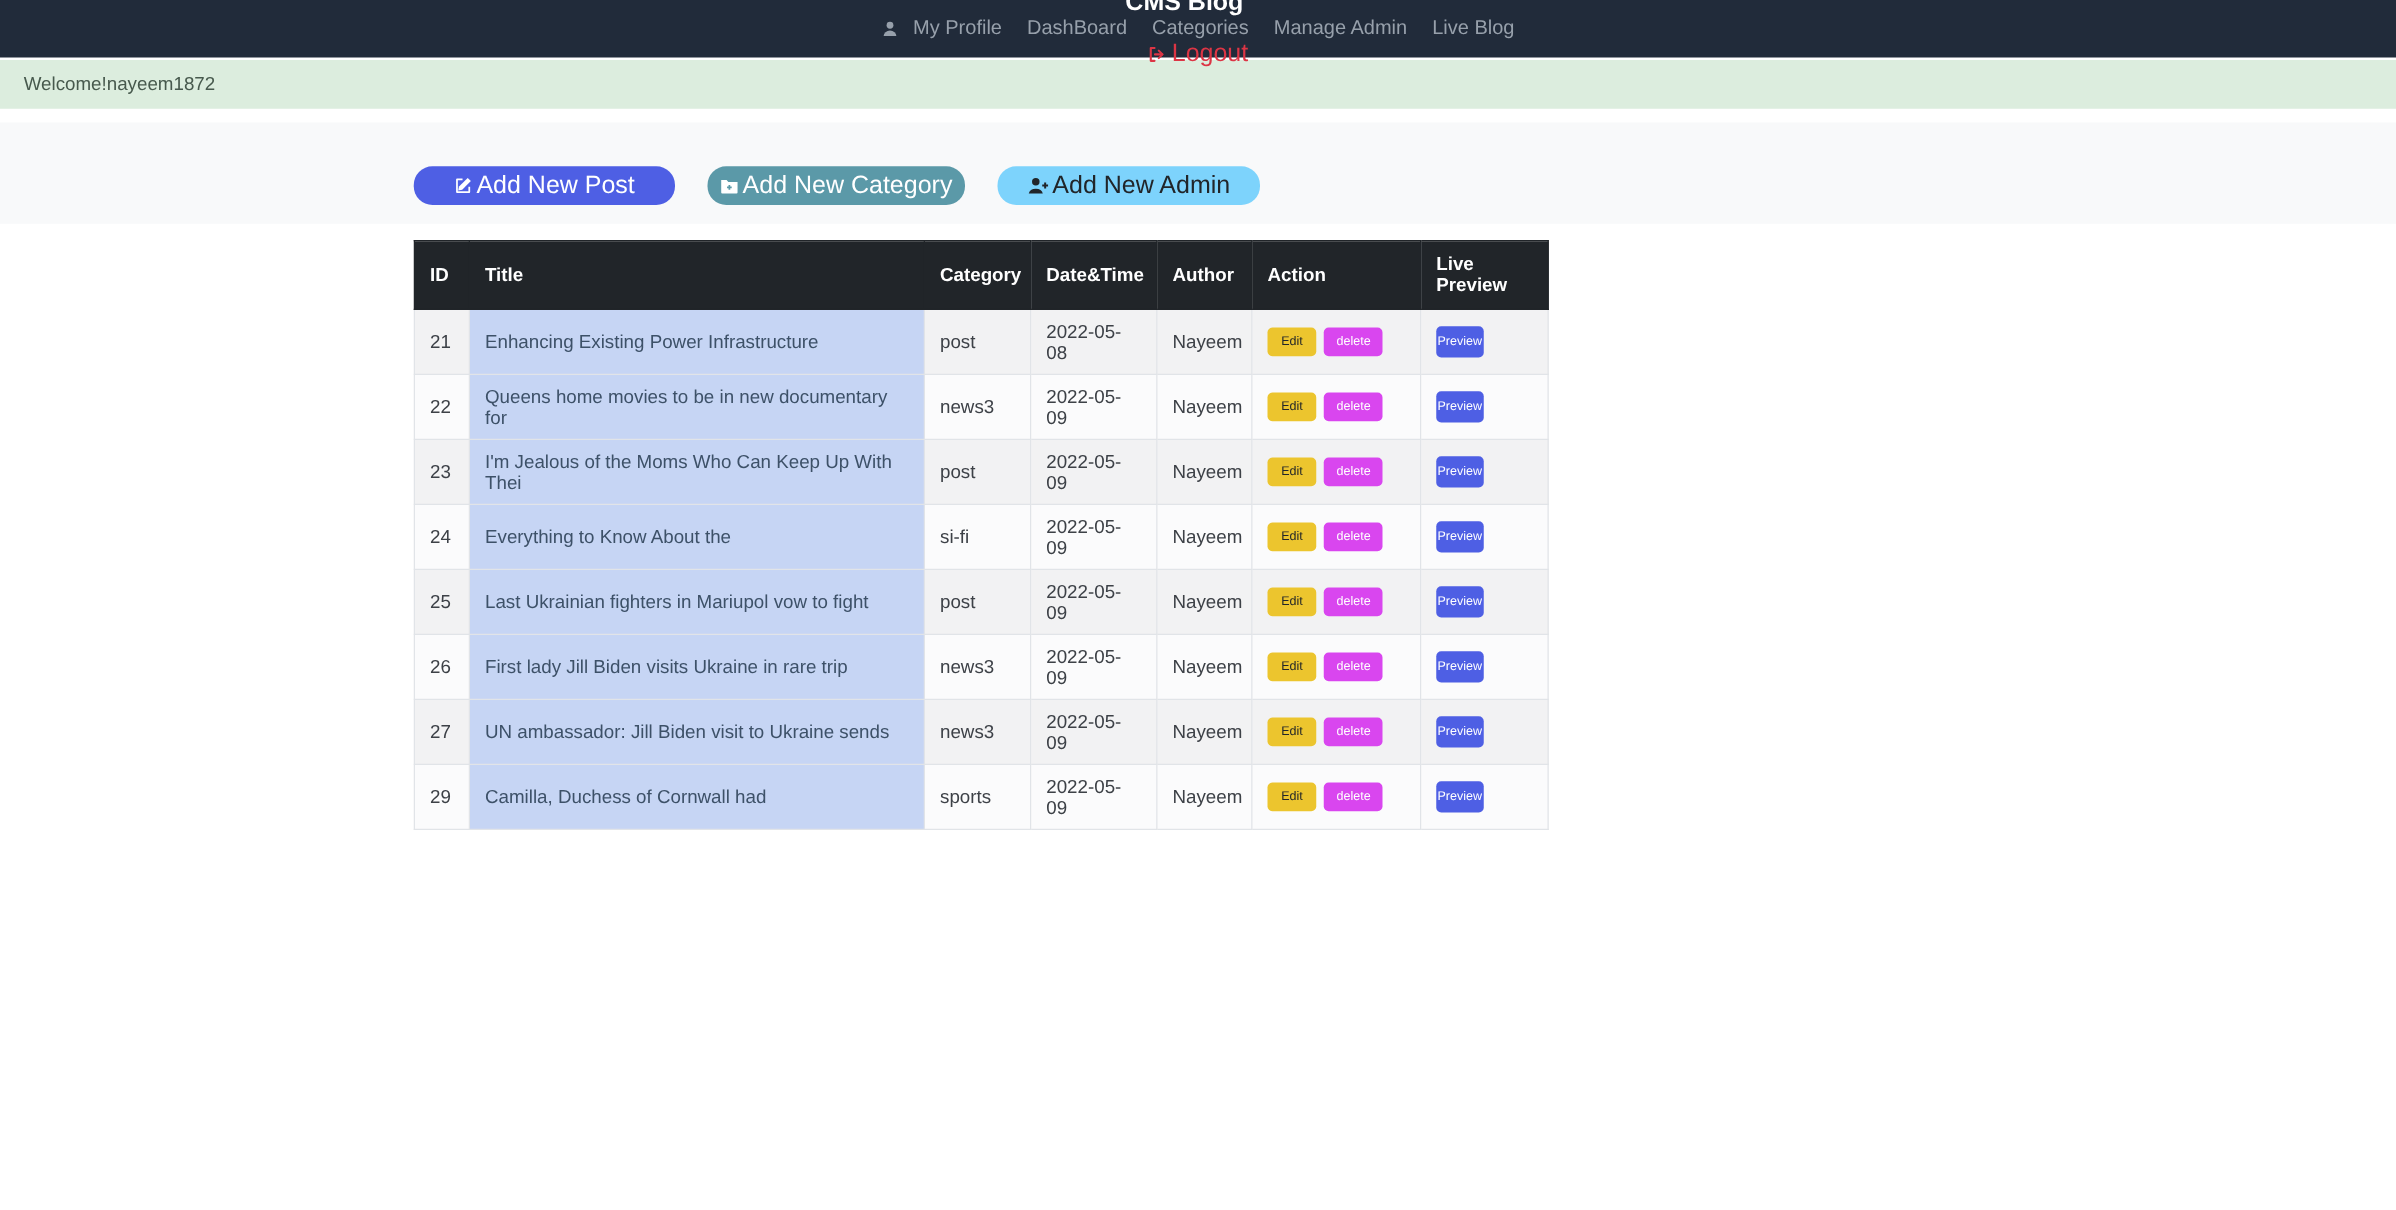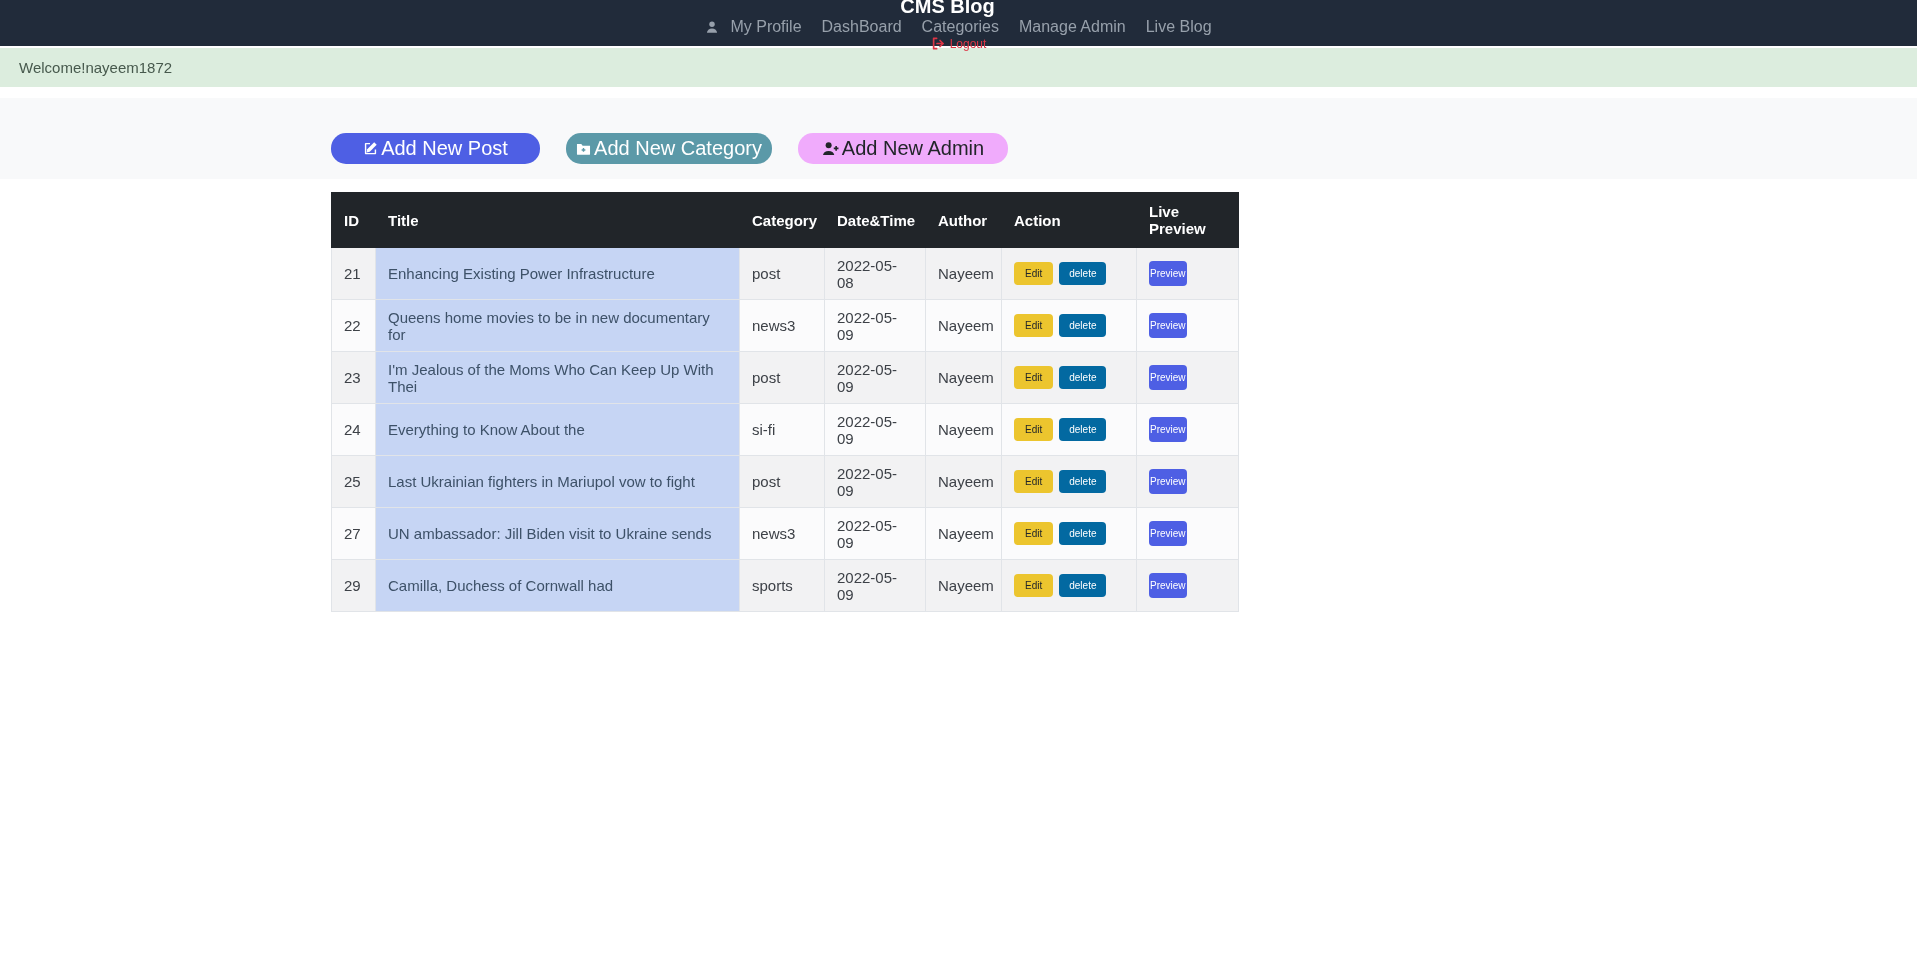--- a/index.html
+++ b/index.html
@@ -14,57 +14,57 @@
   
   .navbar { background: #212b3a; height: 46px; display: flex; align-items: center; }
   .navbar .container { display: flex; align-items: center; flex-direction: column; }
   .brand { color: #ffffff; font-size: 20px; font-weight: 700; text-decoration: none; margin-right: 22px; }
   .nav-links { display: flex; list-style: none; align-items: center; }
   .nav-link {
     color: #97a0ab; font-size: 16px; text-decoration: none;
     padding: 0 10px; display: flex; align-items: center; gap: 11px;
   }
   .spacer { flex: 1; }
-  .logout-link { color: #dc3545; font-size: 12px; text-decoration: none; display: flex; align-items: center; gap: 4px; }
+  .logout-link { color: #dc3545; font-size: 20px; text-decoration: none; display: flex; align-items: center; gap: 4px; }
 
   
   .alert { background: #dcedde; color: #47594d; font-size: 15px; padding: 11px 19px; margin-top: 2px; }
 
   
   .hero { background: #f8f9fa; margin-top: 11px; padding: 21px 0 15px; }
   .page-title { display: flex; align-items: center; gap: 6px; font-size: 33px; font-weight: 600; color: #2c2c2c; }
   .blog-icon { color: #212529; display: inline-flex; }
   .btn-row { display: flex; gap: 26px; margin-top: 14px; }
   .btn {
     border: none; height: 31px; border-radius: 15px; font-size: 20px;
     font-family: inherit; display: flex; align-items: center; justify-content: center;
     gap: 3px; cursor: pointer;
   }
   .btn-post { width: 209px; background: #4e5fe4; color: #ffffff; }
   .btn-cat { width: 206px; background: #5b99a8; color: #ffffff; }
-  .btn-admin { width: 210px; background: #f0abfc; color: #212529; font-weight: 400; }
+  .btn-admin { width: 210px; background: #7dd3fc; color: #212529; font-weight: 400; }
 
   
   .content { margin-top: 13px; }
   table.blog-table { border-collapse: collapse; width: 907px; table-layout: fixed; }
   .blog-table th {
     background: #212529; color: #ffffff; font-size: 15px; font-weight: 700;
     text-align: left; padding: 10px 12px; border: 1px solid #212529;
   }
   .blog-table td {
     font-size: 15px; color: #3d4147; padding: 0 12px; height: 52px;
     border: 1px solid #e1e4e8; vertical-align: middle;
   }
   .blog-table tbody tr:nth-child(odd) { background: #f2f2f3; }
   .blog-table tbody tr:nth-child(even) { background: #fbfbfc; }
   td.c-title { background: #c6d5f4; color: #3d5168; }
   .action-wrap { display: flex; align-items: center; gap: 6px; }
   .btn-sm { border: none; border-radius: 4px; font-size: 10px; font-family: Liberation Sans, sans-serif; cursor: pointer; }
   .btn-edit { background: #ecc52e; color: #212529; padding: 6px 11px; }
-  .btn-delete { background: #0369a1; color: #ffffff; padding: 6px 10px; }
+  .btn-delete { background: #d946ef; color: #ffffff; padding: 6px 10px; }
   .btn-preview { background: #4e5fe4; color: #ffffff; padding: 7px 1px; }
 </style>
 </head>
 <body>
 
 <nav class="navbar">
   <div class="container">
     <a class="brand" href="#">CMS Blog</a>
     <ul class="nav-links">
       <li>
@@ -250,20 +250,36 @@
       <div class="action-wrap">
         <button class="btn-sm btn-edit">Edit</button>
         <button class="btn-sm btn-delete">delete</button>
       </div>
     </td>
     <td class="c-preview">
       <button class="btn-sm btn-preview">Preview</button>
     </td>
   </tr>
           <tr>
+    <td class="c-id">26</td>
+    <td class="c-title">First lady Jill Biden visits Ukraine in rare trip</td>
+    <td class="c-cat">news3</td>
+    <td class="c-date">2022-05-09</td>
+    <td class="c-author">Nayeem</td>
+    <td class="c-action">
+      <div class="action-wrap">
+        <button class="btn-sm btn-edit">Edit</button>
+        <button class="btn-sm btn-delete">delete</button>
+      </div>
+    </td>
+    <td class="c-preview">
+      <button class="btn-sm btn-preview">Preview</button>
+    </td>
+  </tr>
+          <tr>
     <td class="c-id">27</td>
     <td class="c-title">UN ambassador: Jill Biden visit to Ukraine sends</td>
     <td class="c-cat">news3</td>
     <td class="c-date">2022-05-09</td>
     <td class="c-author">Nayeem</td>
     <td class="c-action">
       <div class="action-wrap">
         <button class="btn-sm btn-edit">Edit</button>
         <button class="btn-sm btn-delete">delete</button>
       </div>

